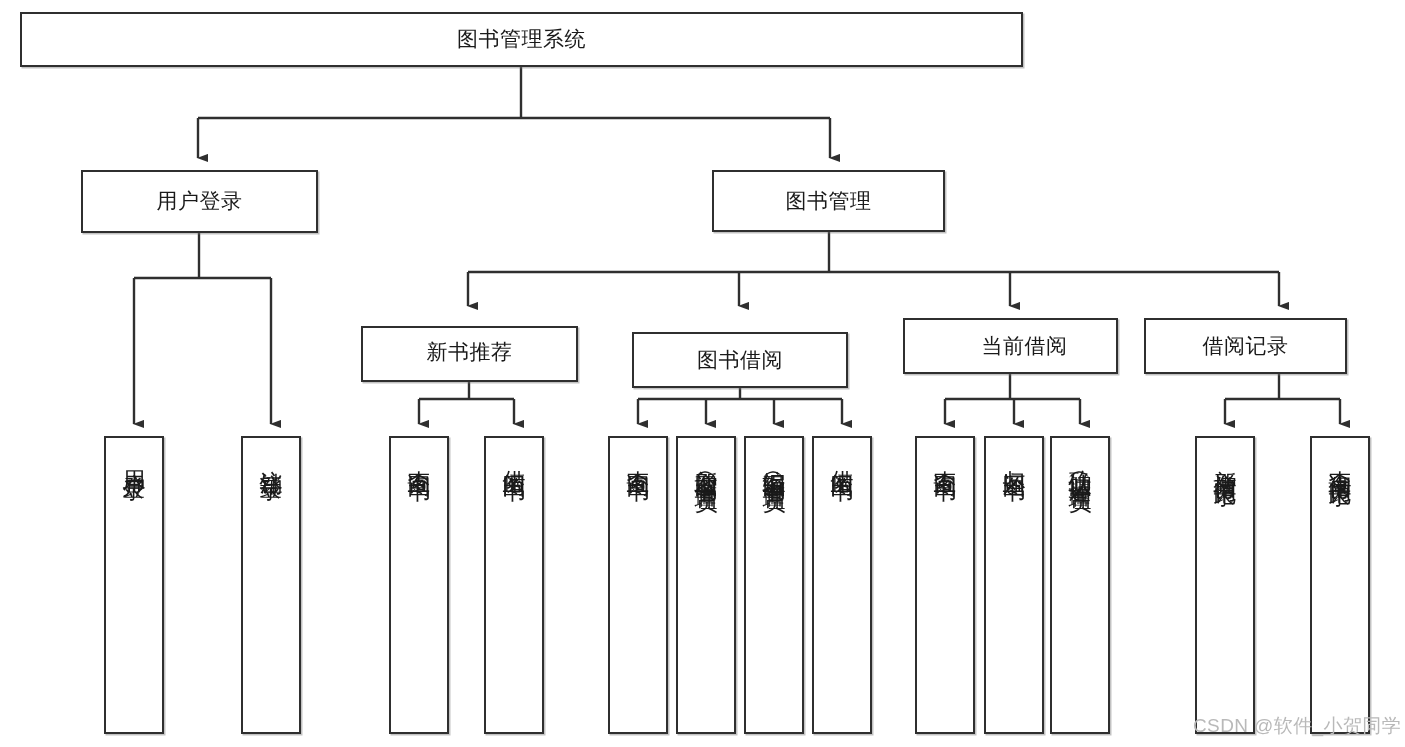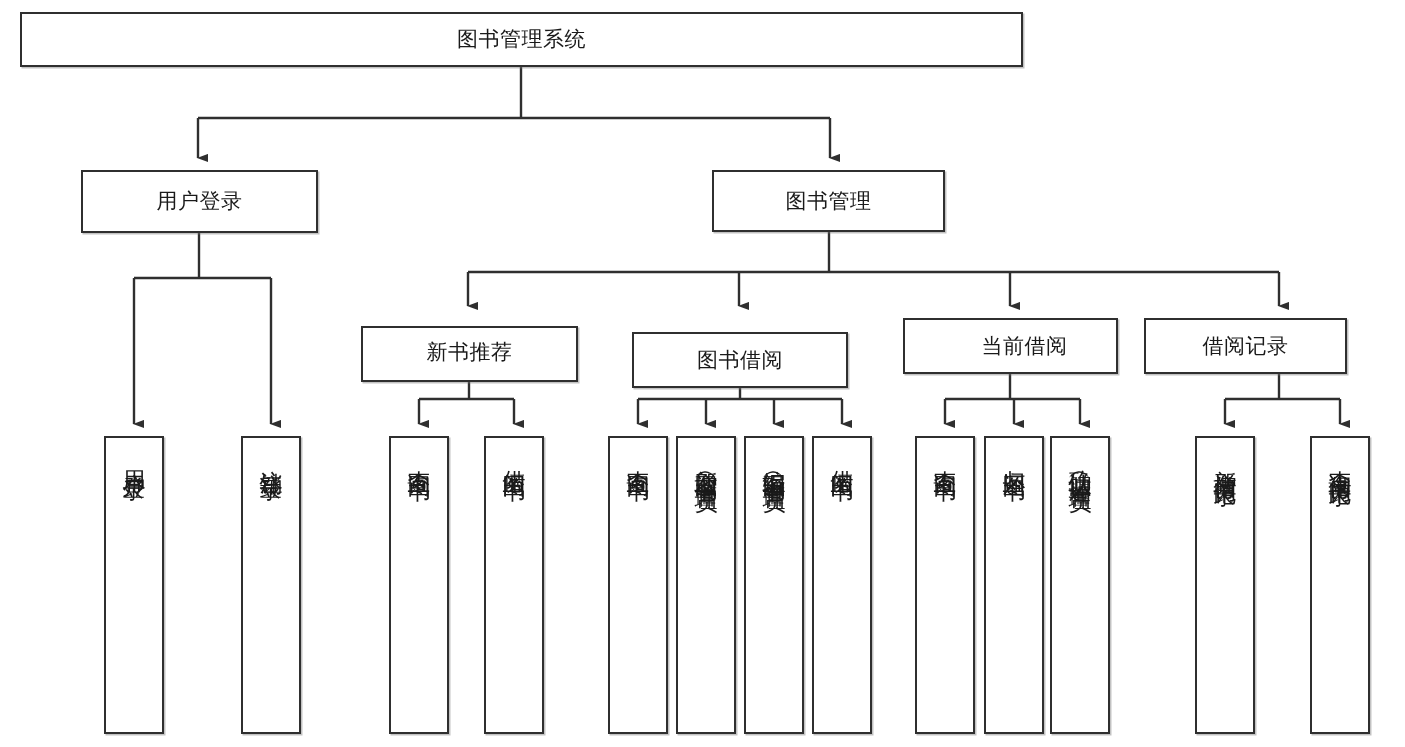--- a/index.html
+++ b/index.html
@@ -195,14 +195,15 @@
   </div>
 
   <div class="node vert" style="left:1195px; top:436px; width:60px; height:298px;">
     <span class="label">新增借阅记录</span>
   </div>
 
   <div class="node vert" style="left:1310px; top:436px; width:60px; height:298px;">
     <span class="label">查询借阅记录</span>
   </div>
 
+  <div id="watermark">CSDN @软件_小贺同学</div>
 
 </div>
 
 </body></html>

